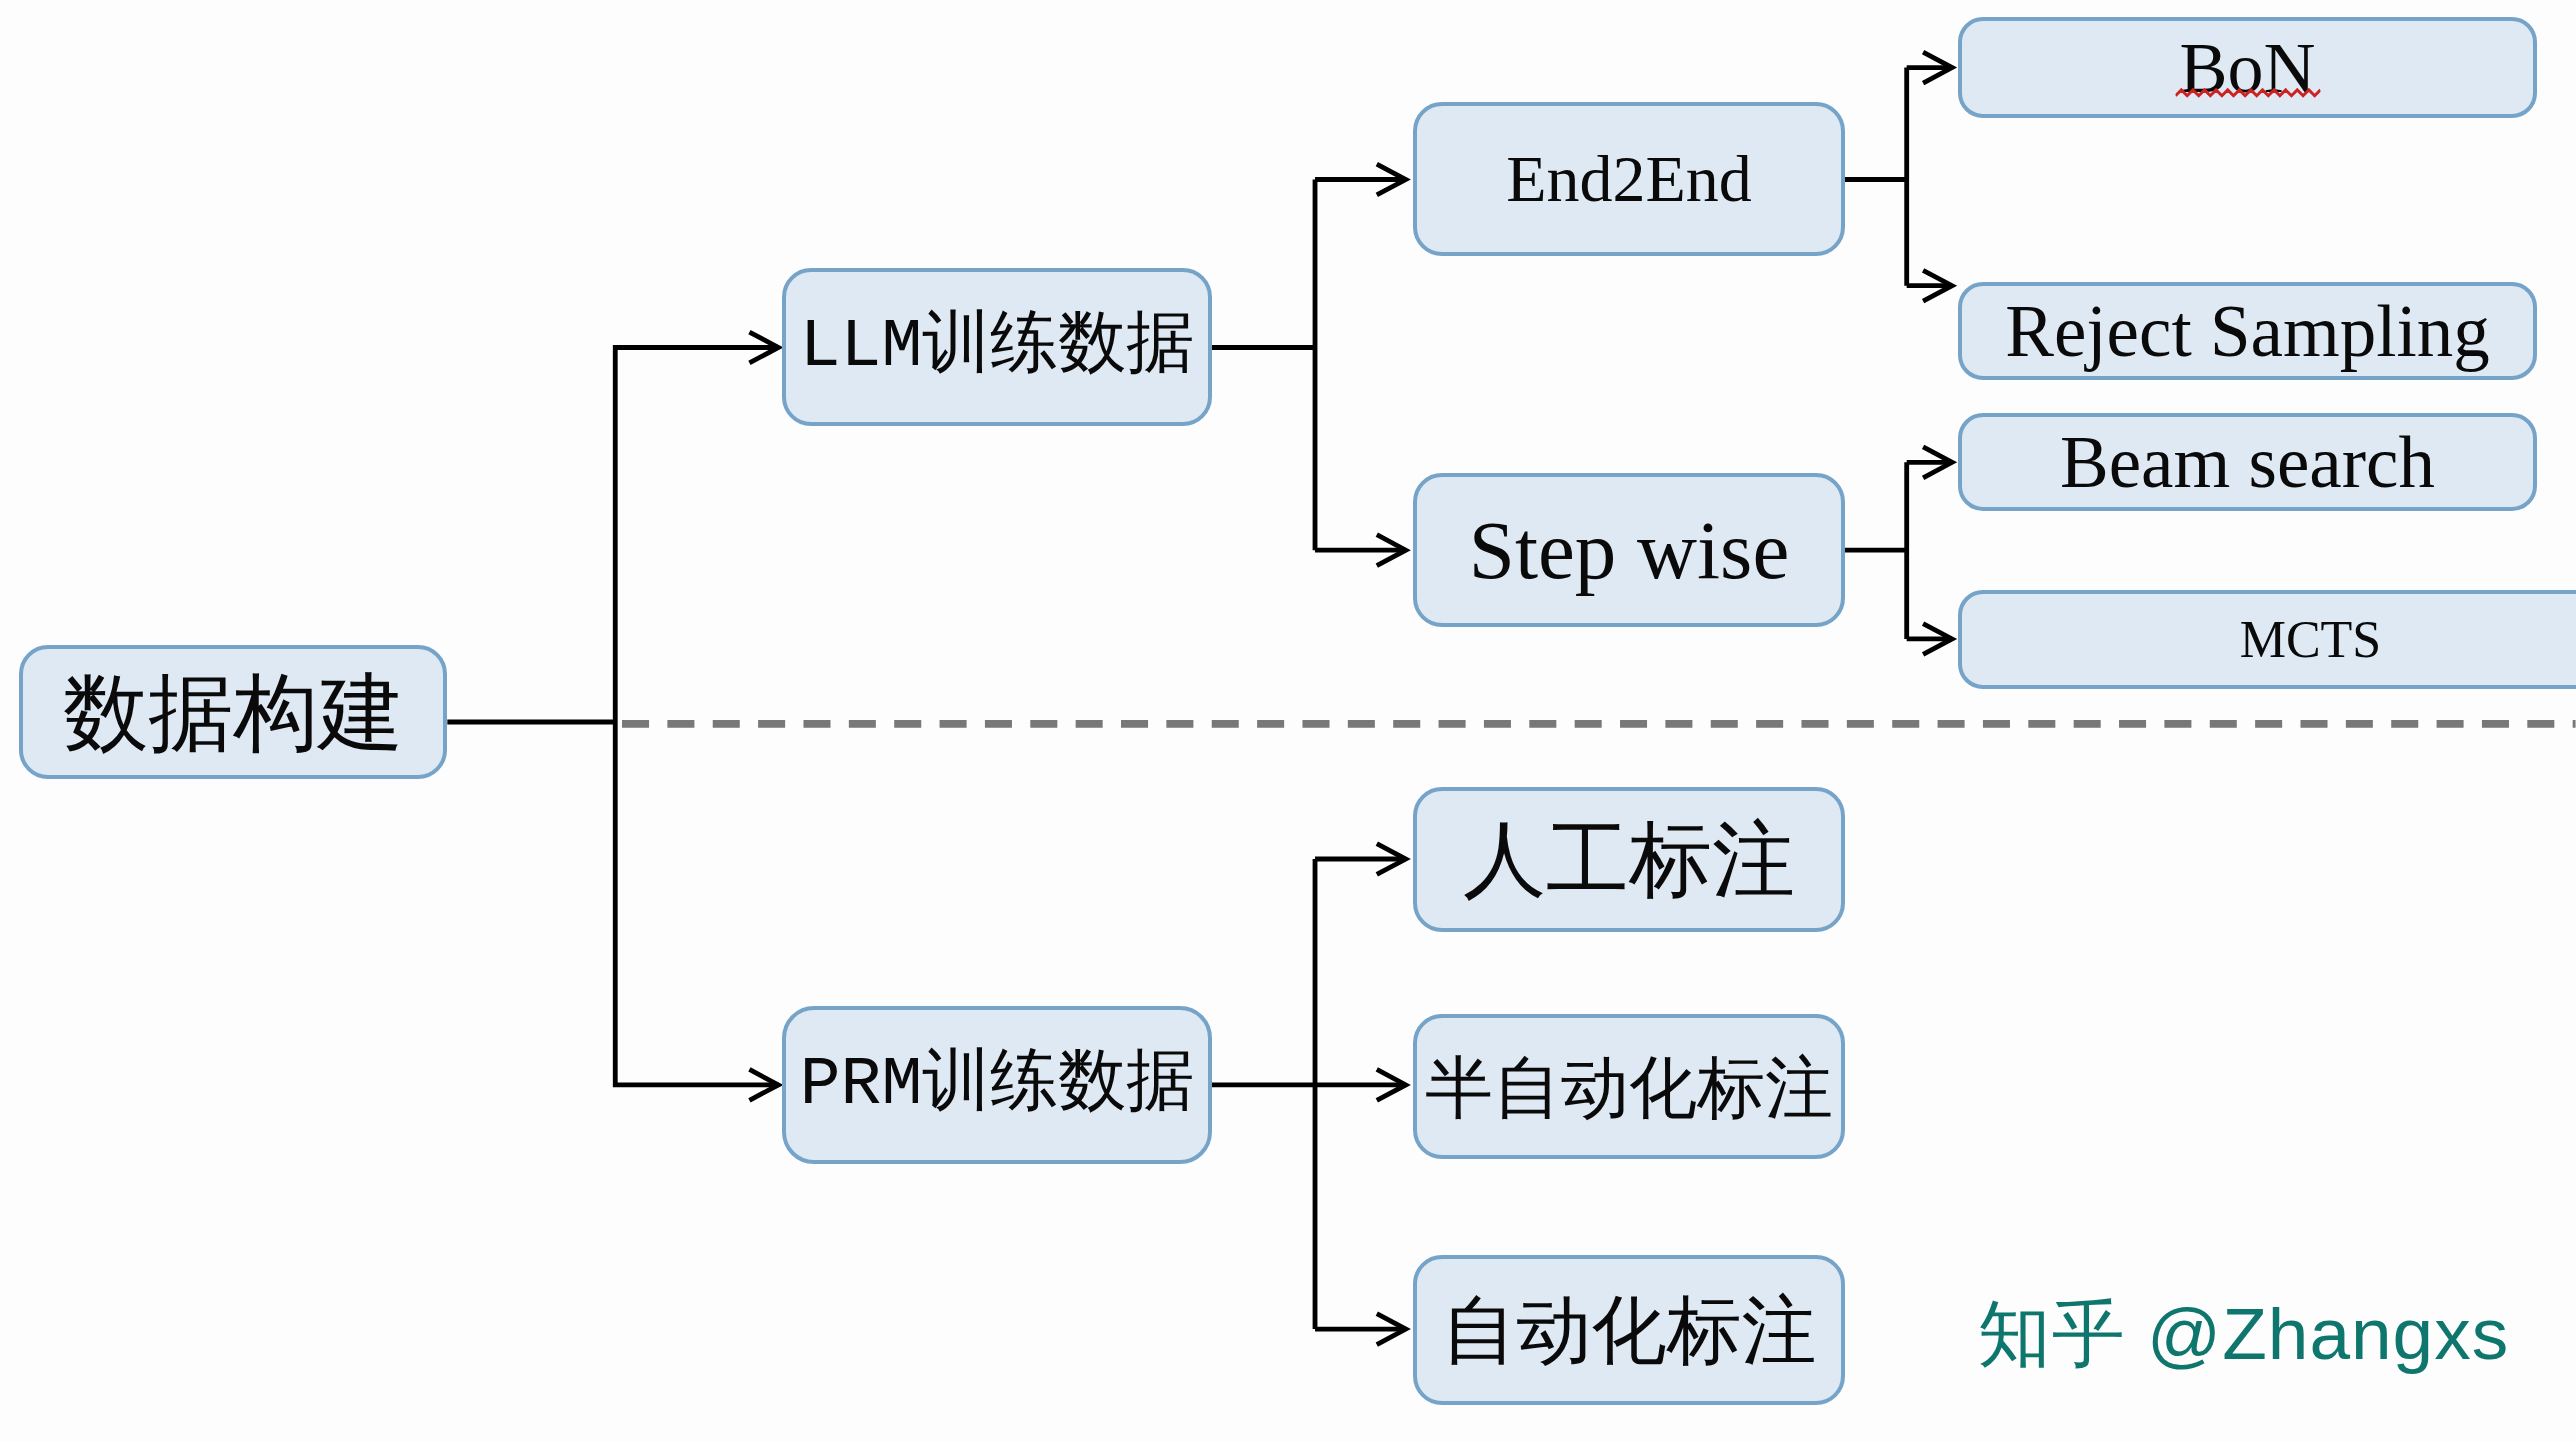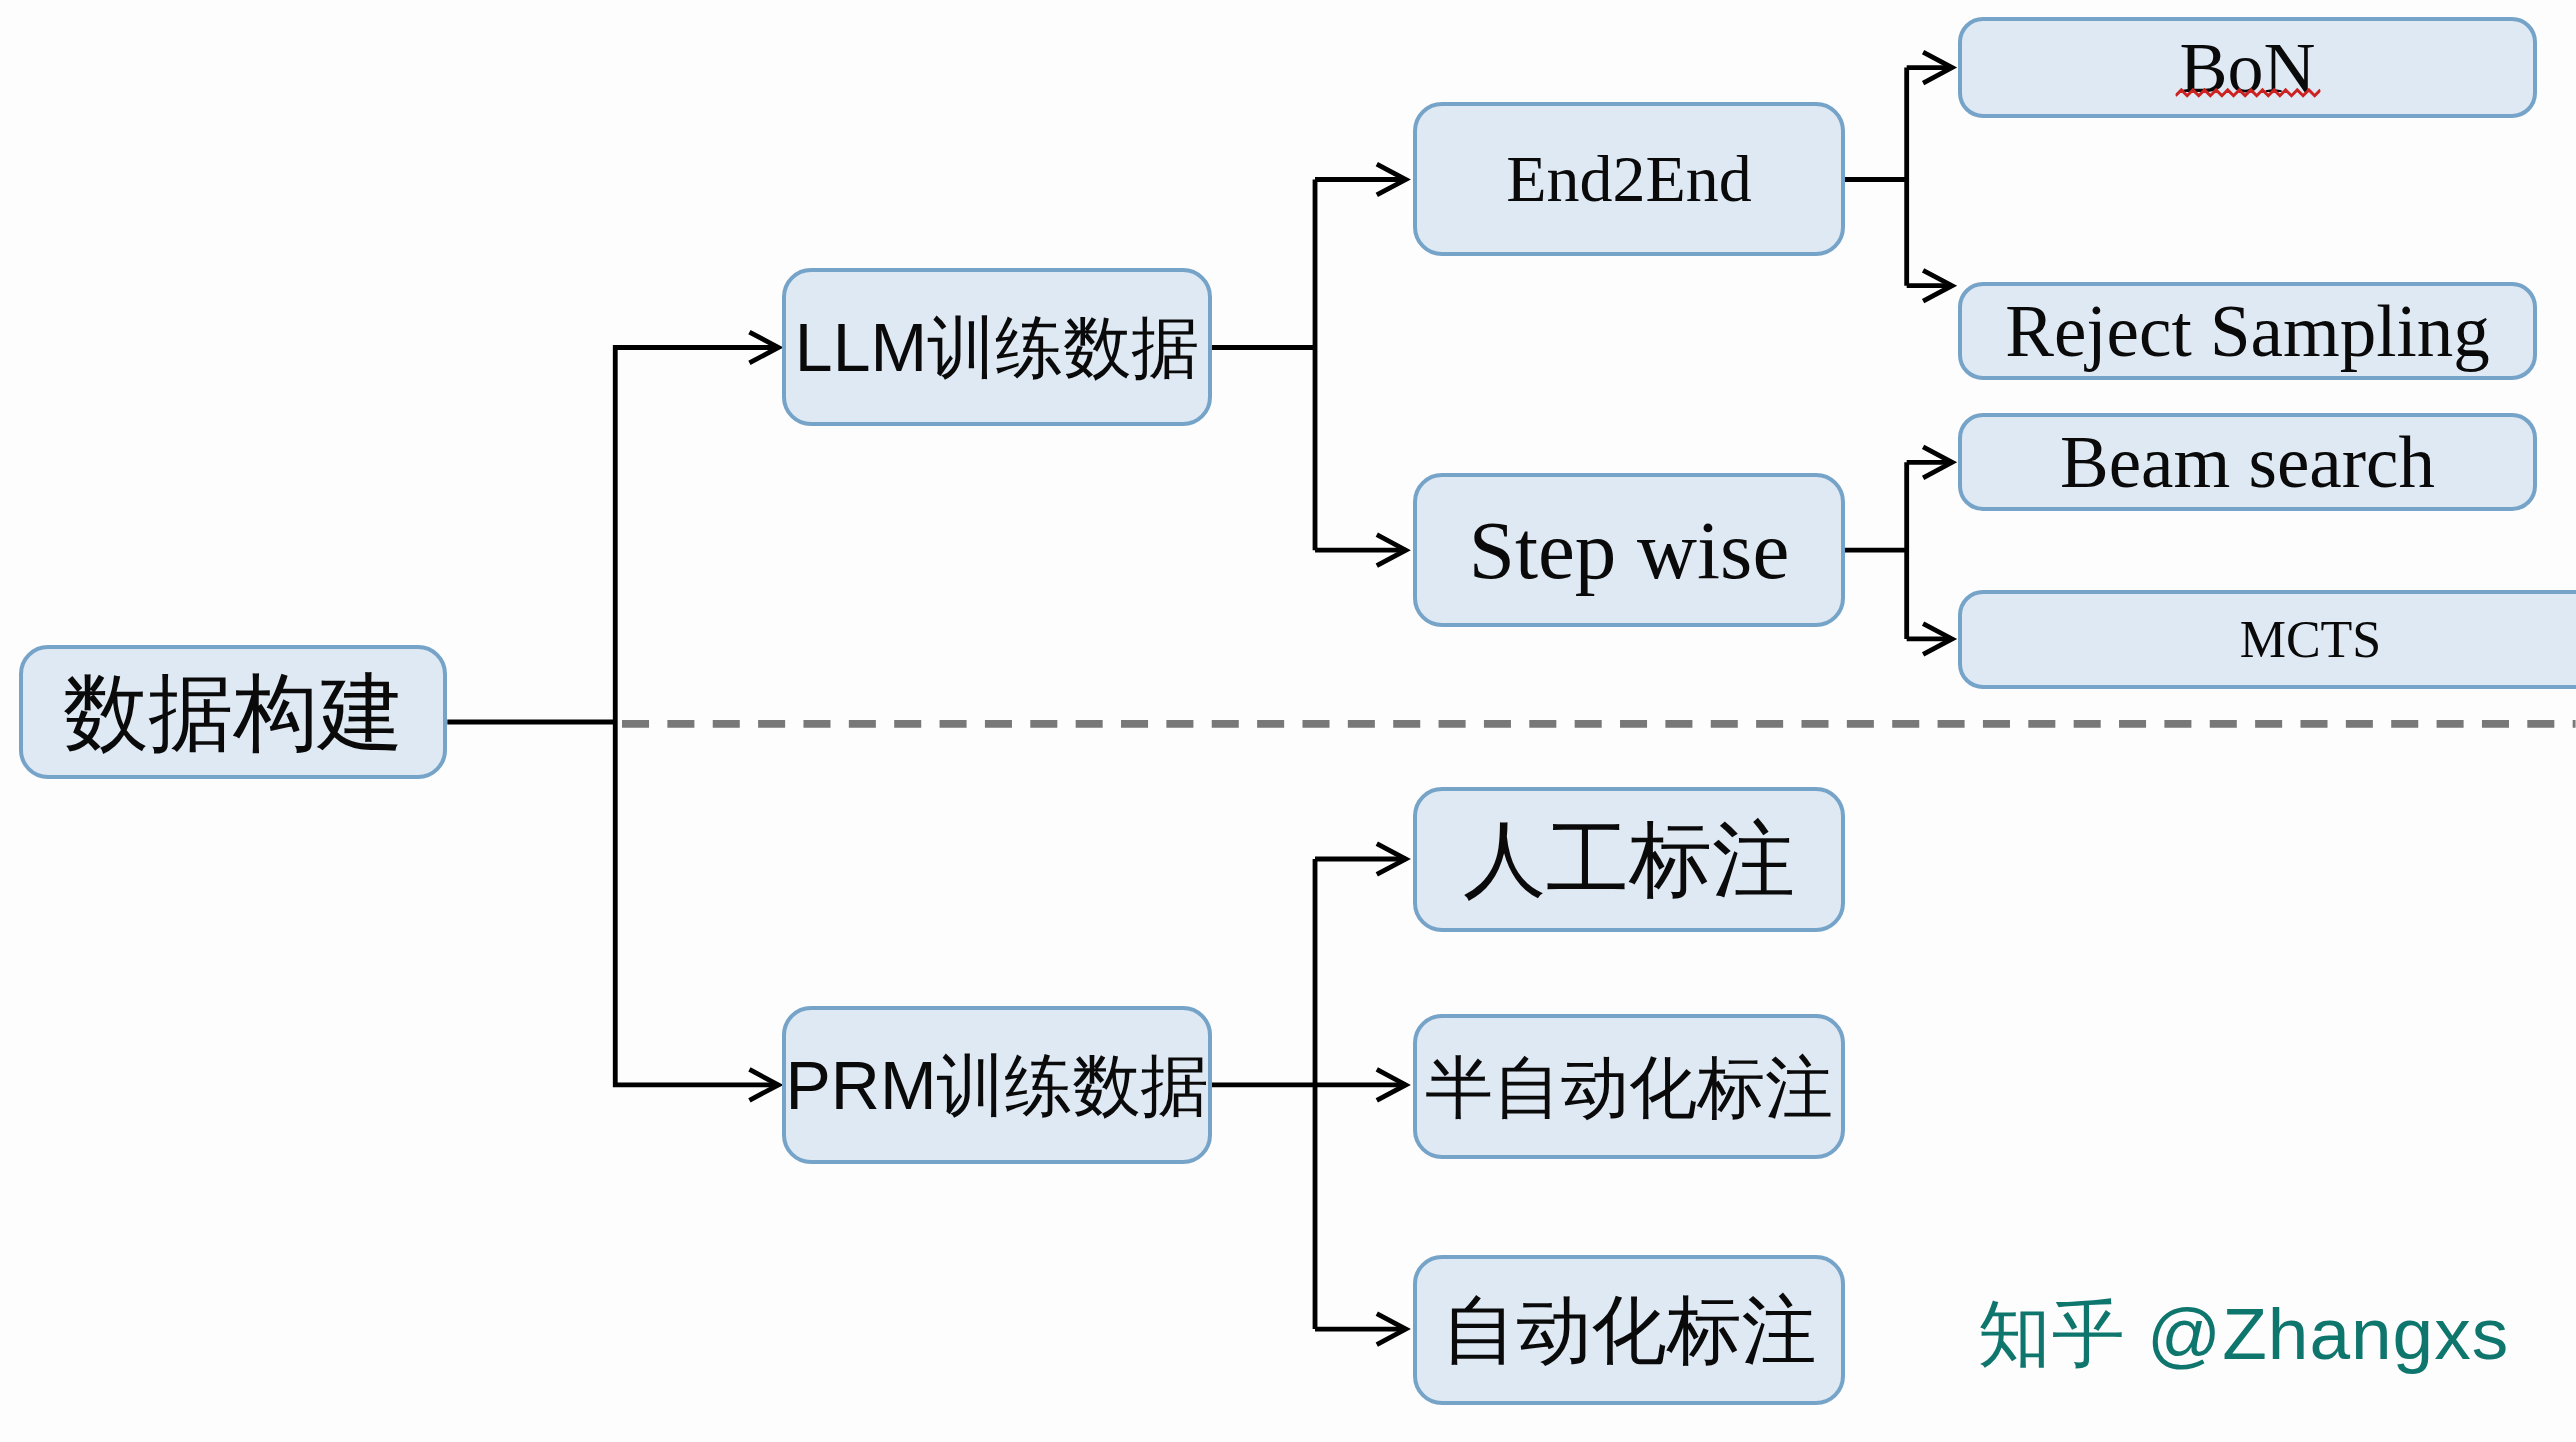--- a/index.html
+++ b/index.html
@@ -9,21 +9,21 @@
   }
   #connectors{position:absolute;left:0;top:0;width:2576px;height:1442px;}
   .node{
     position:absolute;box-sizing:border-box;
     background:#dfe9f4;border:4.8px solid #76a3c8;border-radius:29px;
     display:flex;align-items:center;justify-content:center;
     line-height:1;white-space:nowrap;
   }
   .node.small{border-radius:25px;}
   .serif{font-family:"Liberation Serif","DejaVu Serif",serif;}
-  .mixed{font-family:Liberation Sans, sans-serif;}
+  .mixed{font-family:Liberation Mono, monospace;}
   .squiggle{position:absolute;left:50%;bottom:15.4px;transform:translateX(-50%);}
   .watermark{
     position:absolute;left:1954px;top:1286px;width:579px;text-align:center;
     color:#0f766e;font-size:73px;letter-spacing:1px;white-space:nowrap;
   }
 </style>
 </head>
 <body>
 
 <div id="canvas">
@@ -60,21 +60,21 @@
   </svg>
 
   <div class="node" style="left:19.3px;top:645px;width:428px;height:134px;font-size:85px;">
     <span>数据构建</span>
   </div>
 
   <div class="node mixed" style="left:782px;top:268px;width:430px;height:158px;font-size:68px;">
     <span>LLM训练数据</span>
   </div>
 
-  <div class="node mixed" style="left:782px;top:1006px;width:430px;height:158px;font-size:68px;">
+  <div class="node mixed" style="left:782px;top:1006px;width:430px;height:158px;font-size:68px;border-radius:32px;">
     <span>PRM训练数据</span>
   </div>
 
   <div class="node serif" style="left:1413px;top:102px;width:432px;height:154px;font-size:66px;">
     <span>End2End</span>
   </div>
 
   <div class="node serif" style="left:1413px;top:473px;width:432px;height:154px;font-size:83px;">
     <span>Step wise</span>
   </div>

